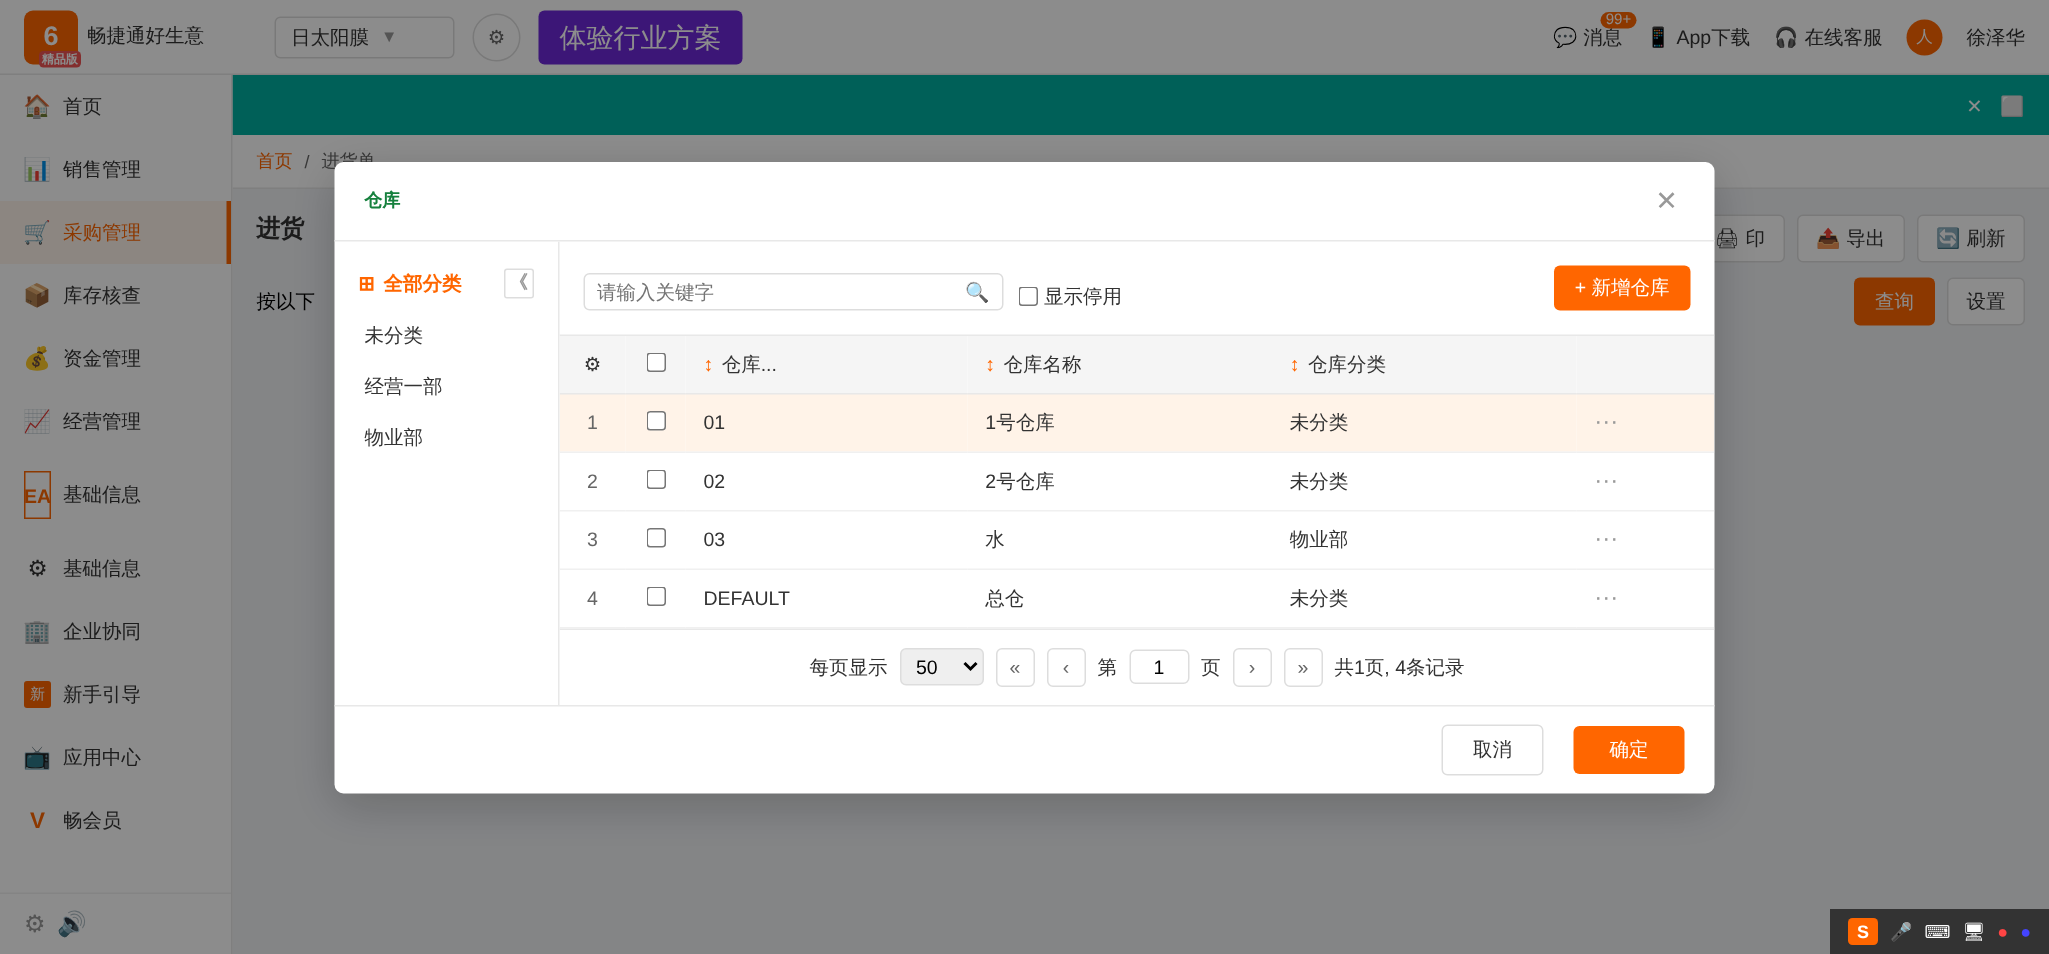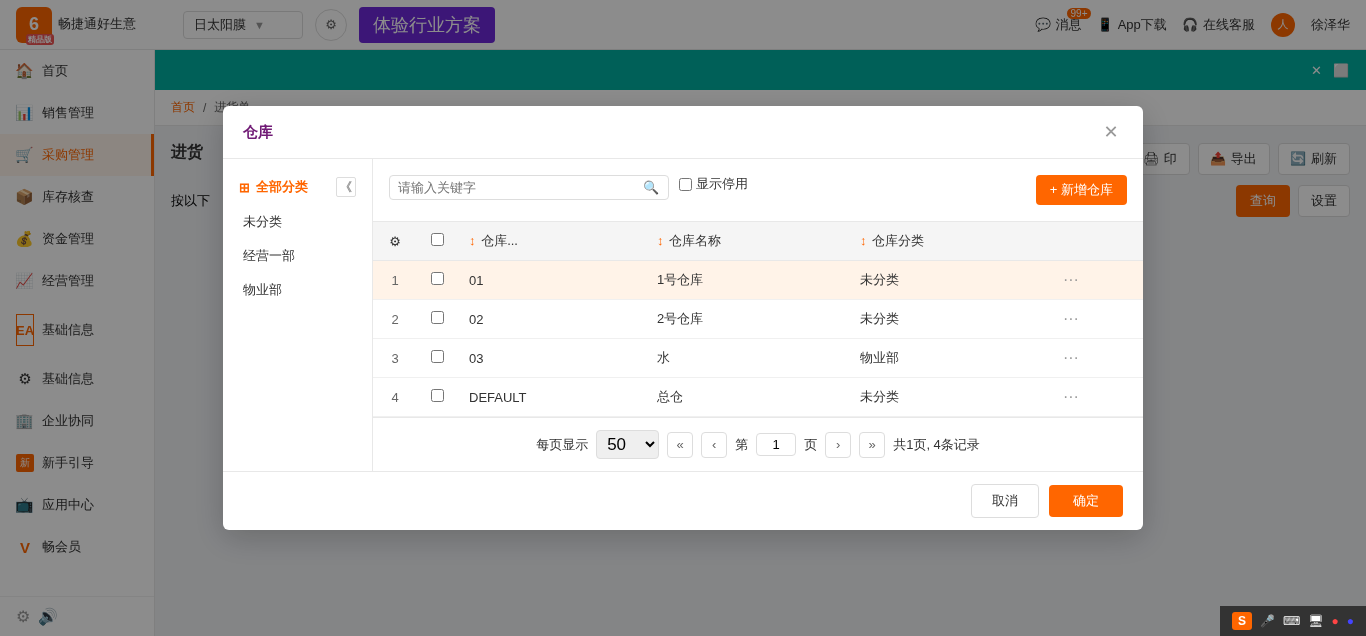--- a/index.html
+++ b/index.html
@@ -124,21 +124,21 @@
       max-height: 580px;
       display: flex;
       flex-direction: column;
       box-shadow: 0 8px 32px rgba(0,0,0,0.2);
       position: relative;
     }
     .modal-header {
       display: flex; align-items: center; justify-content: space-between;
       padding: 14px 20px; border-bottom: 1px solid #e8e8e8;
     }
-    .modal-title { font-size: 15px; font-weight: bold; color: #701a75; }
+    .modal-title { font-size: 12px; font-weight: bold; color: #15803d; }
     .modal-close {
       cursor: pointer; color: #999; font-size: 18px;
       width: 24px; height: 24px; display: flex; align-items: center; justify-content: center;
     }
     .modal-body { display: flex; flex: 1; overflow: hidden; }
 
     
     .modal-sidebar {
       width: 150px;
       border-right: 1px solid #e8e8e8;
@@ -155,21 +155,21 @@
     }
     .collapse-btn {
       margin-left: auto; cursor: pointer; color: #999; font-size: 12px;
       width: 20px; height: 20px; display: flex; align-items: center; justify-content: center;
       border: 1px solid #ddd; border-radius: 2px;
     }
 
     
     .modal-main { flex: 1; display: flex; flex-direction: column; overflow: hidden; }
     .modal-toolbar {
-      display: flex; align-items: flex-start; gap: 10px;
+      display: flex; align-items: flex-end; gap: 10px;
       padding: 16px 16px; border-bottom: 1px solid #e8e8e8;
     }
     .search-box {
       display: flex; align-items: center;
       border: 1px solid #ddd; border-radius: 4px;
       padding: 4px 8px; gap: 6px; flex: 1; max-width: 280px;
     }
     .search-input {
       border: none; outline: none; font-size: 13px; flex: 1; color: #333;
     }
@@ -199,36 +199,36 @@
     .sort-icon { color: #f60; margin-right: 2px; }
     .more-btn { color: #999; cursor: pointer; font-size: 16px; }
 
     
     .modal-pagination {
       display: flex; align-items: center; justify-content: center;
       gap: 8px; padding: 12px 16px; border-top: 1px solid #e8e8e8;
       font-size: 13px; color: #333;
     }
     .page-select {
-      border: 1px solid #ddd; border-radius: 4px; padding: 3px 6px; font-size: 17px;
+      border: 1px solid #ddd; border-radius: 4px; padding: 3px 6px; font-size: 13px;
     }
     .page-btn {
       width: 26px; height: 26px; border: 1px solid #ddd; background: #fff;
       border-radius: 4px; cursor: pointer; display: flex; align-items: center; justify-content: center;
       color: #666; font-size: 13px;
     }
     .page-input {
       width: 40px; text-align: center; border: 1px solid #ddd;
       border-radius: 4px; padding: 3px 4px; font-size: 13px;
     }
 
     
     .modal-footer {
       display: flex; align-items: center; justify-content: flex-end;
-      gap: 10px; padding: 12px 20px; border-top: 1px solid #e8e8e8;
+      gap: 20px; padding: 12px 20px; border-top: 1px solid #e8e8e8;
     }
     .btn-cancel {
       background: #fff; color: #333; border: 1px solid #ddd;
       border-radius: 4px; padding: 7px 20px; cursor: pointer; font-size: 13px;
     }
     .btn-confirm {
       background: #f60; color: #fff; border: none;
       border-radius: 4px; padding: 7px 24px; cursor: pointer; font-size: 13px;
     }
 

